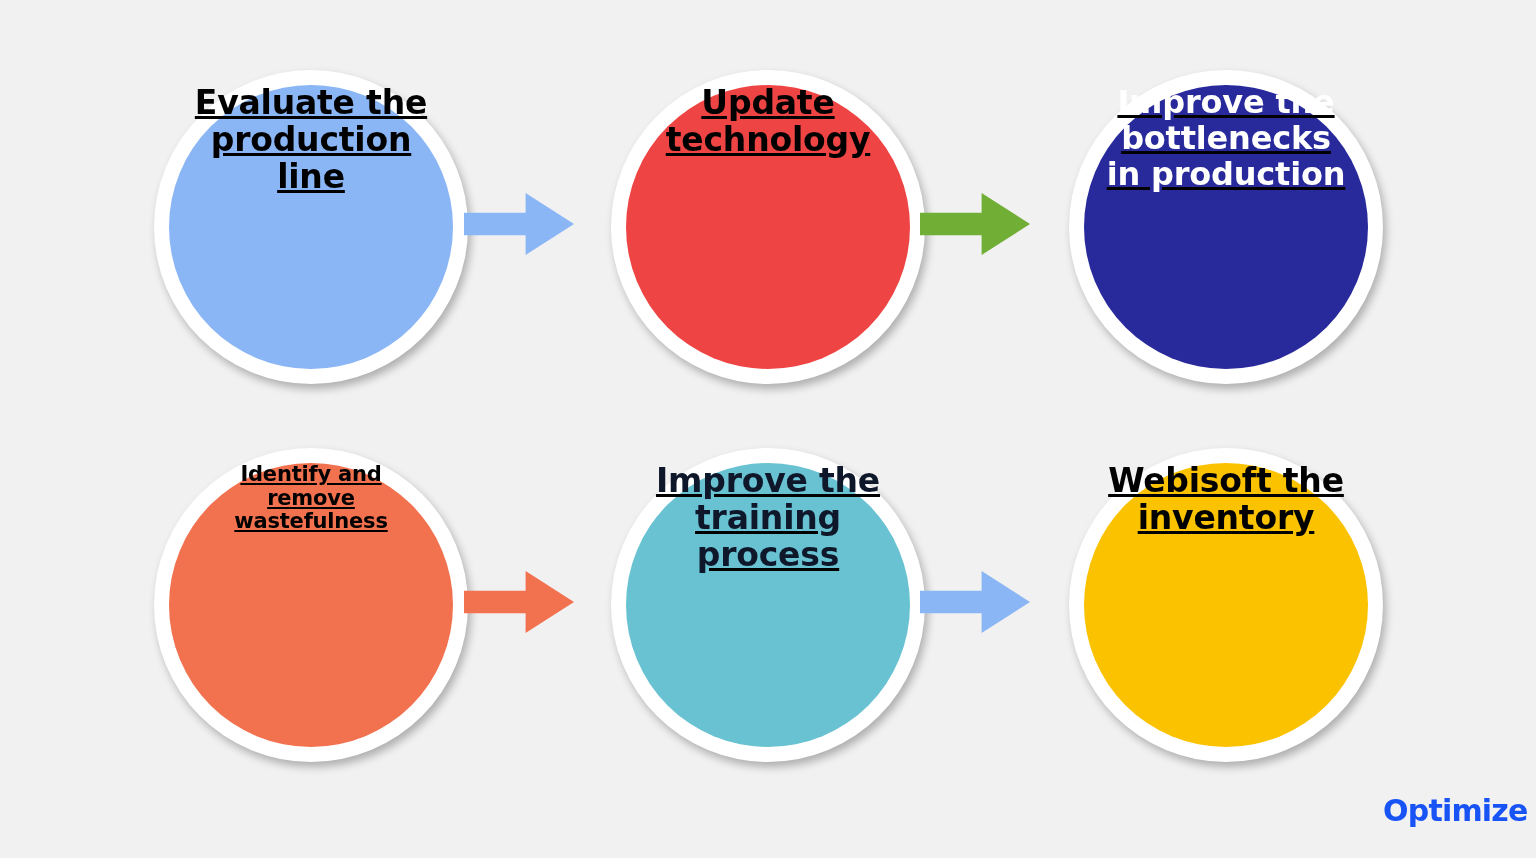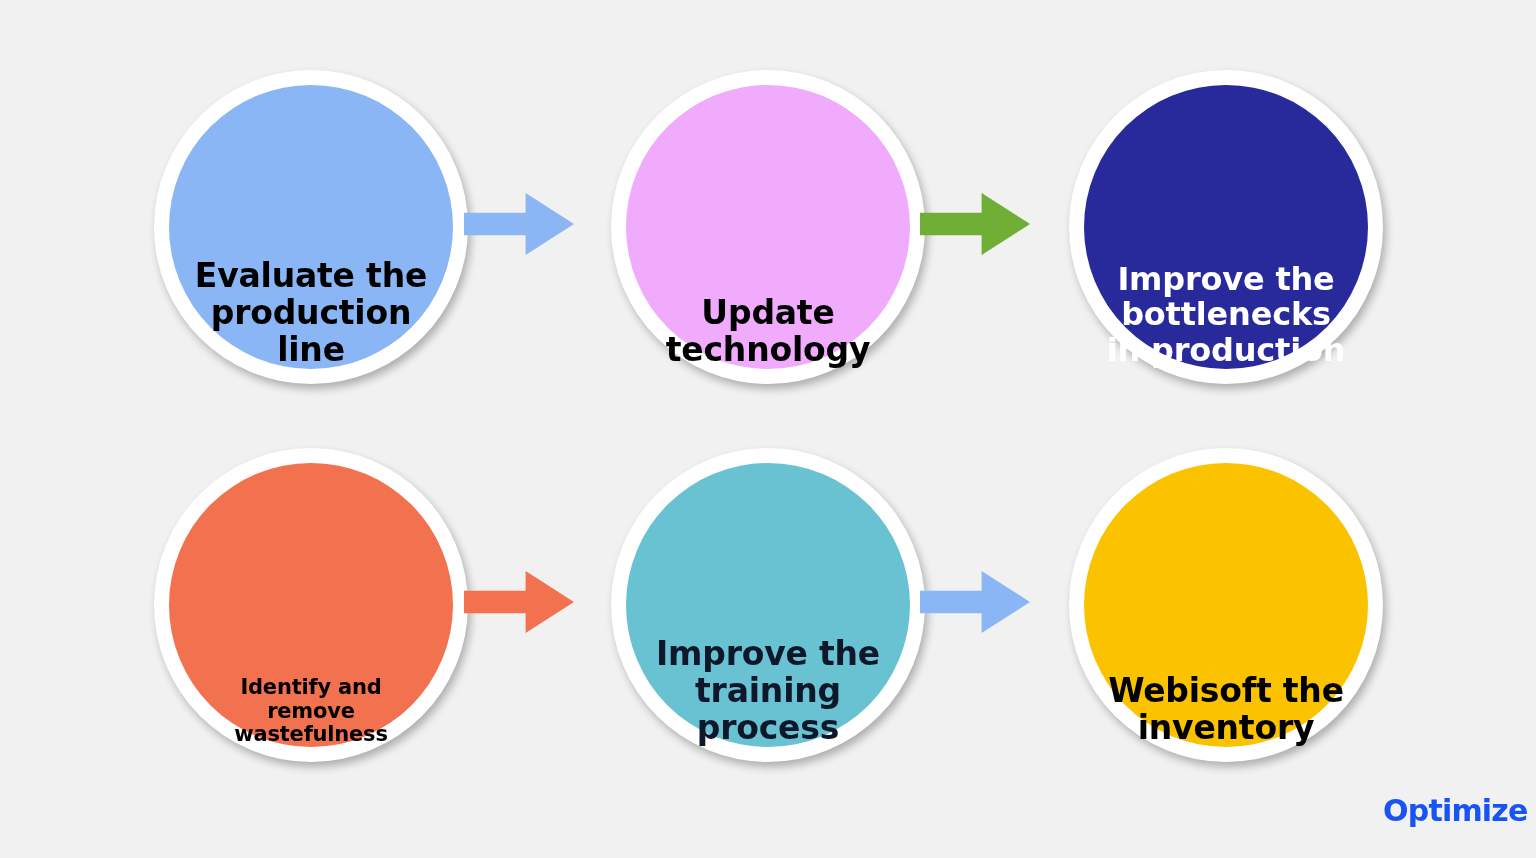--- a/index.html
+++ b/index.html
@@ -40,24 +40,25 @@
   .ring {
     position: absolute;
     border-radius: 50%;
     background: #ffffff;
     box-shadow: 3px 5px 9px rgba(0,0,0,0.28);
   }
   .disc {
     position: absolute;
     border-radius: 50%;
     display: flex;
-    align-items: flex-end;
+    align-items: flex-start;
     justify-content: center;
     text-align: center;
     box-sizing: border-box;
+    text-decoration: underline;
   }
   .disc-label {
     font-weight: bold;
     line-height: 1.12;
     letter-spacing: -0.2px;
     white-space: pre-line;
     padding: 0 6px;
   }
 
   .arrow {
@@ -89,21 +90,21 @@
         </div>
       </div>
     </div>
     <div class="node" style="left: 588px; top: 61px; width: 360px; height: 360px;">
       <div style="position: absolute; left: 0px; top: 0px;">
         <svg width="360" height="360" viewBox="0 0 360 360" class="arc">
           <path d="M 0 180 A 180 180 0 0 0 360 180 L 303 180 A 123 123 0 0 1 57 180 Z" fill="#71ae35"></path>
         </svg>
       </div>
       <div class="ring" style="left: 23px; top: 9px; width: 314px; height: 314px; background: rgb(255, 255, 255);">
-        <div class="disc" style="left: 15px; top: 15px; width: 284px; height: 284px; background: #f0abfc;">
+        <div class="disc" style="left: 15px; top: 15px; width: 284px; height: 284px; background: #ef4444;">
           <div class="disc-label" style="color: rgb(0, 0, 0); font-size: 33px;">Update
 technology</div>
         </div>
       </div>
     </div>
     <div class="node" style="left: 1046px; top: 61px; width: 360px; height: 360px;">
       <div style="position: absolute; left: 0px; top: 0px;">
         <svg width="360" height="360" viewBox="0 0 360 360" class="arc">
           <path d="M 0 180 A 180 180 0 0 0 360 180 L 303 180 A 123 123 0 0 1 57 180 Z" fill="#28299b"></path>
         </svg>

